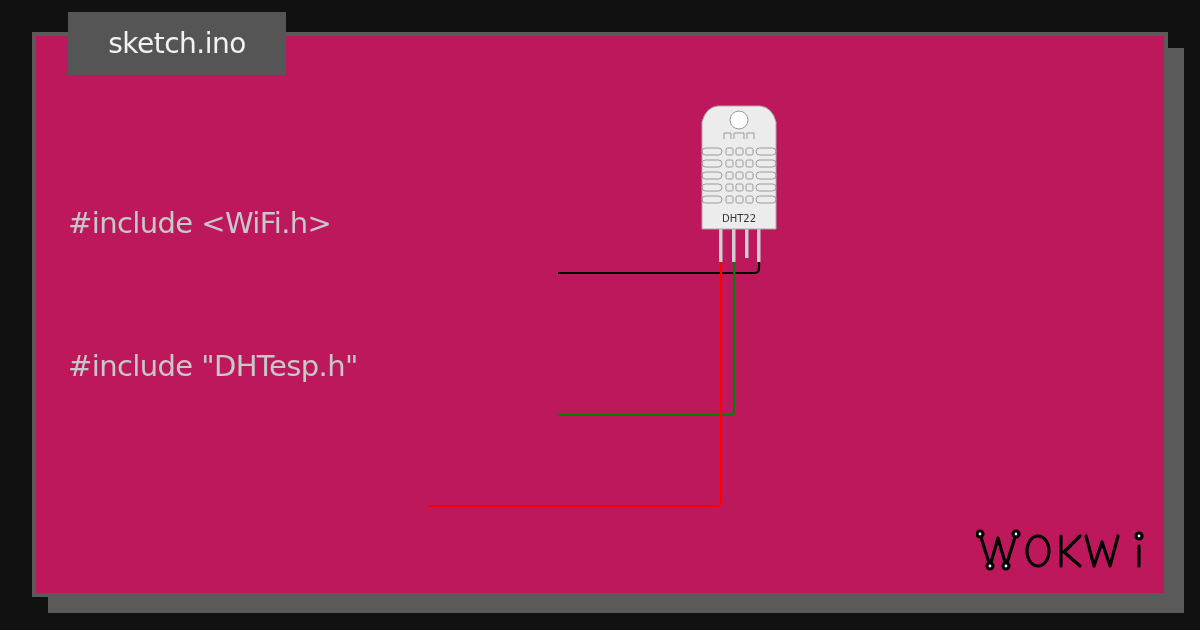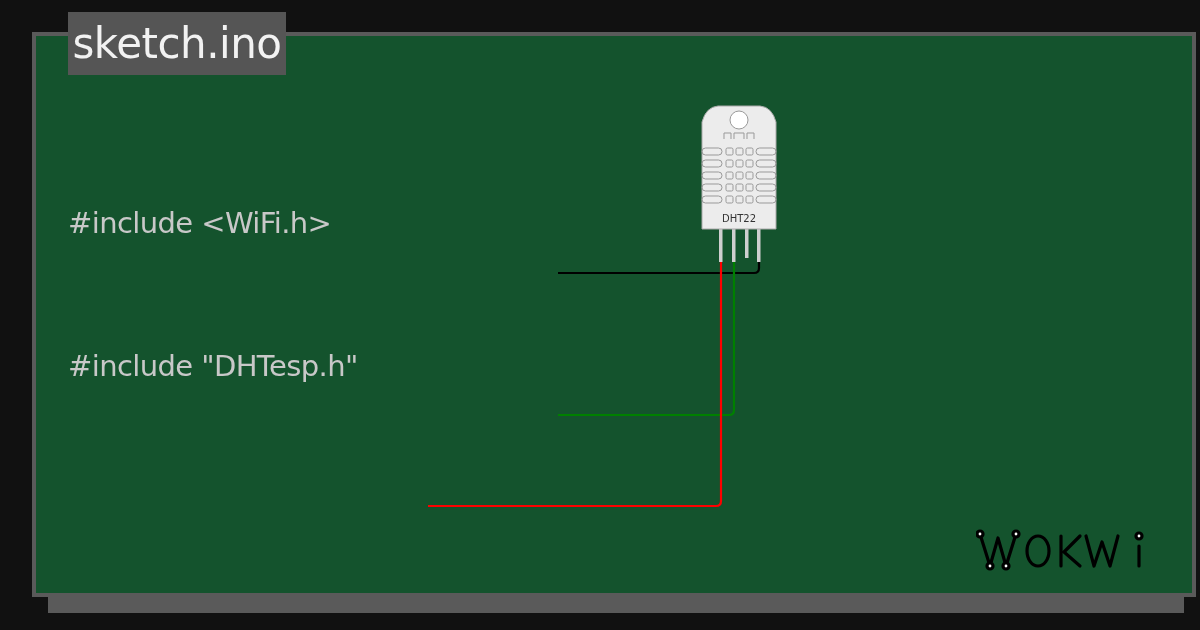--- a/index.html
+++ b/index.html
@@ -7,32 +7,32 @@
     width: 1200px; height: 630px; overflow: hidden;
     background: #111111; position: relative;
     font-family: "DejaVu Sans", sans-serif;
   }
   .shadow {
     position: absolute; left: 48px; top: 48px; width: 1136px; height: 565px;
     background: #5a5a5a;
   }
   .card {
     position: absolute; left: 32px; top: 32px; width: 1128px; height: 557px;
-    background: #14532d; border: 4px solid #5a5a5a; overflow: hidden; padding-left: 28px;
+    background: #be185d; border: 4px solid #5a5a5a; overflow: hidden;
   }
   .code {
     position: absolute; left: 32px; top: 68px; margin: 0;
     font-family: "DejaVu Sans", sans-serif; font-size: 29px; line-height: 47.8px;
     color: #c8c8c8; white-space: pre; letter-spacing: -0.6px;
   }
   .code div { height: 47.8px; }
   .title-tab {
     position: absolute; left: 68px; top: 12px; width: 218px; height: 63px;
     background: #555555; color: #f2f2f2;
-    font-family: "DejaVu Sans", sans-serif; font-size: 42px;
+    font-family: "DejaVu Sans", sans-serif; font-size: 28px;
     display: flex; align-items: center; justify-content: center;
     letter-spacing: -0.5px;
   }
   .diagram { position: absolute; left: 0; top: 0; }
   .logo { position: absolute; left: 976px; top: 528px; }
 </style>
 </head>
 <body>
 
 <div class="shadow"></div>

